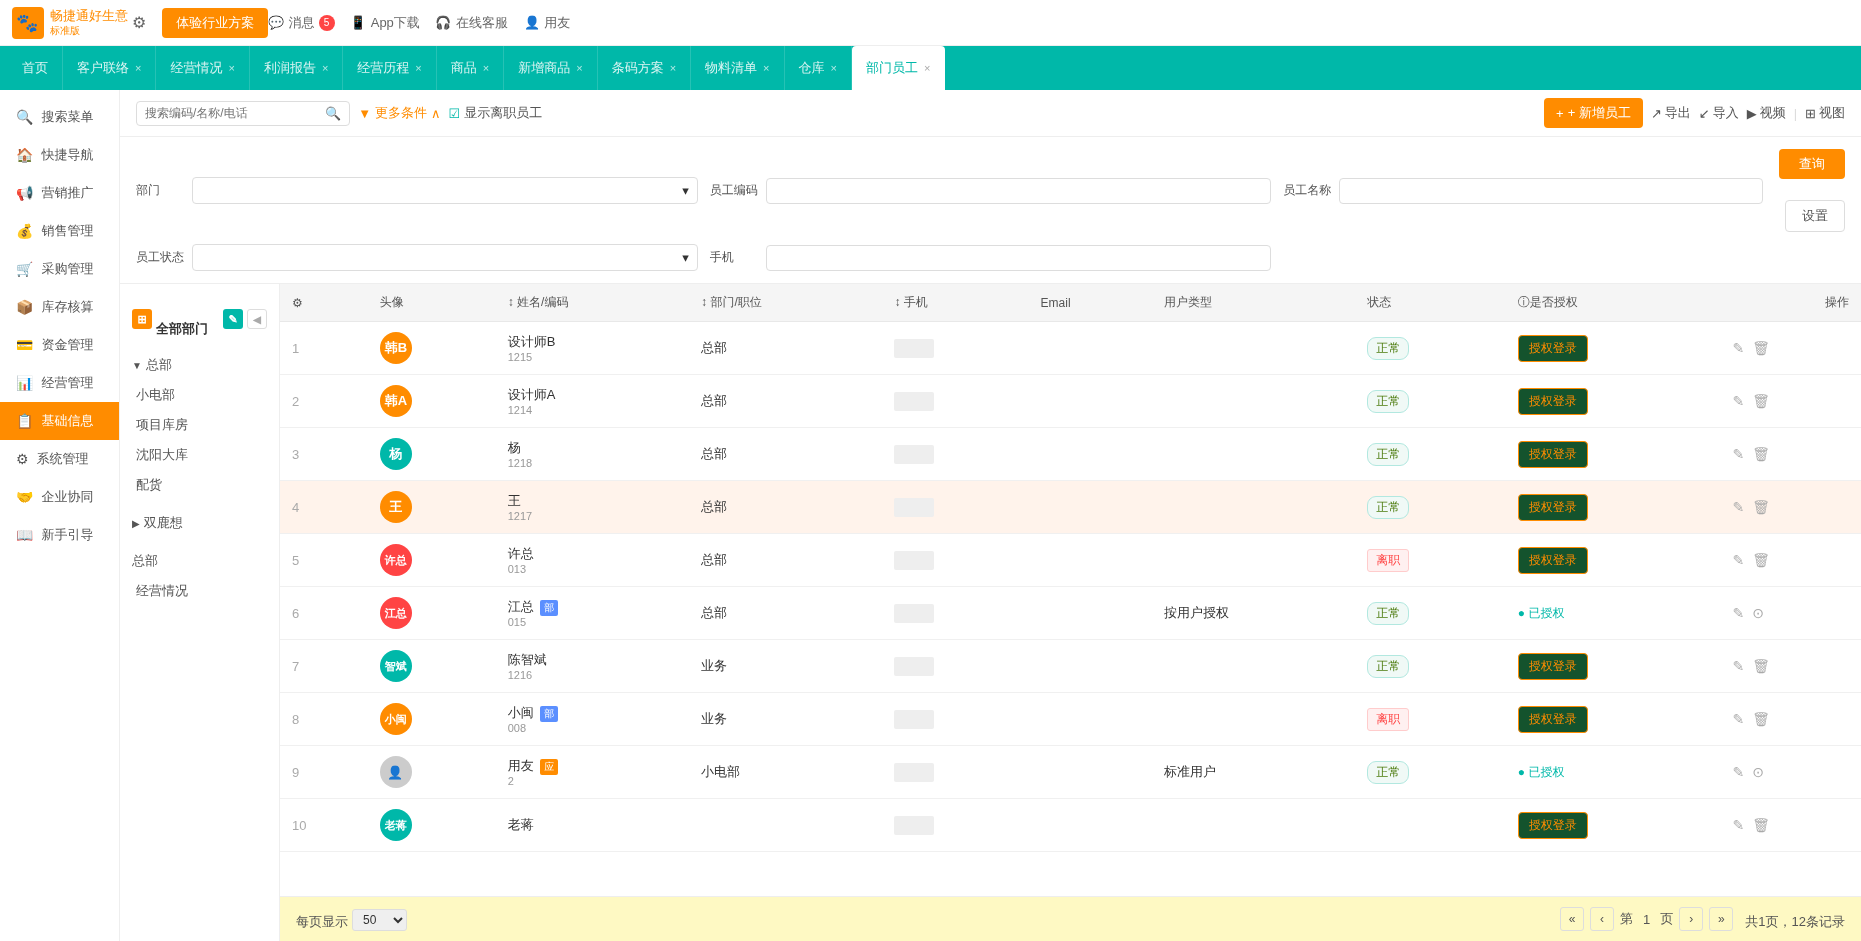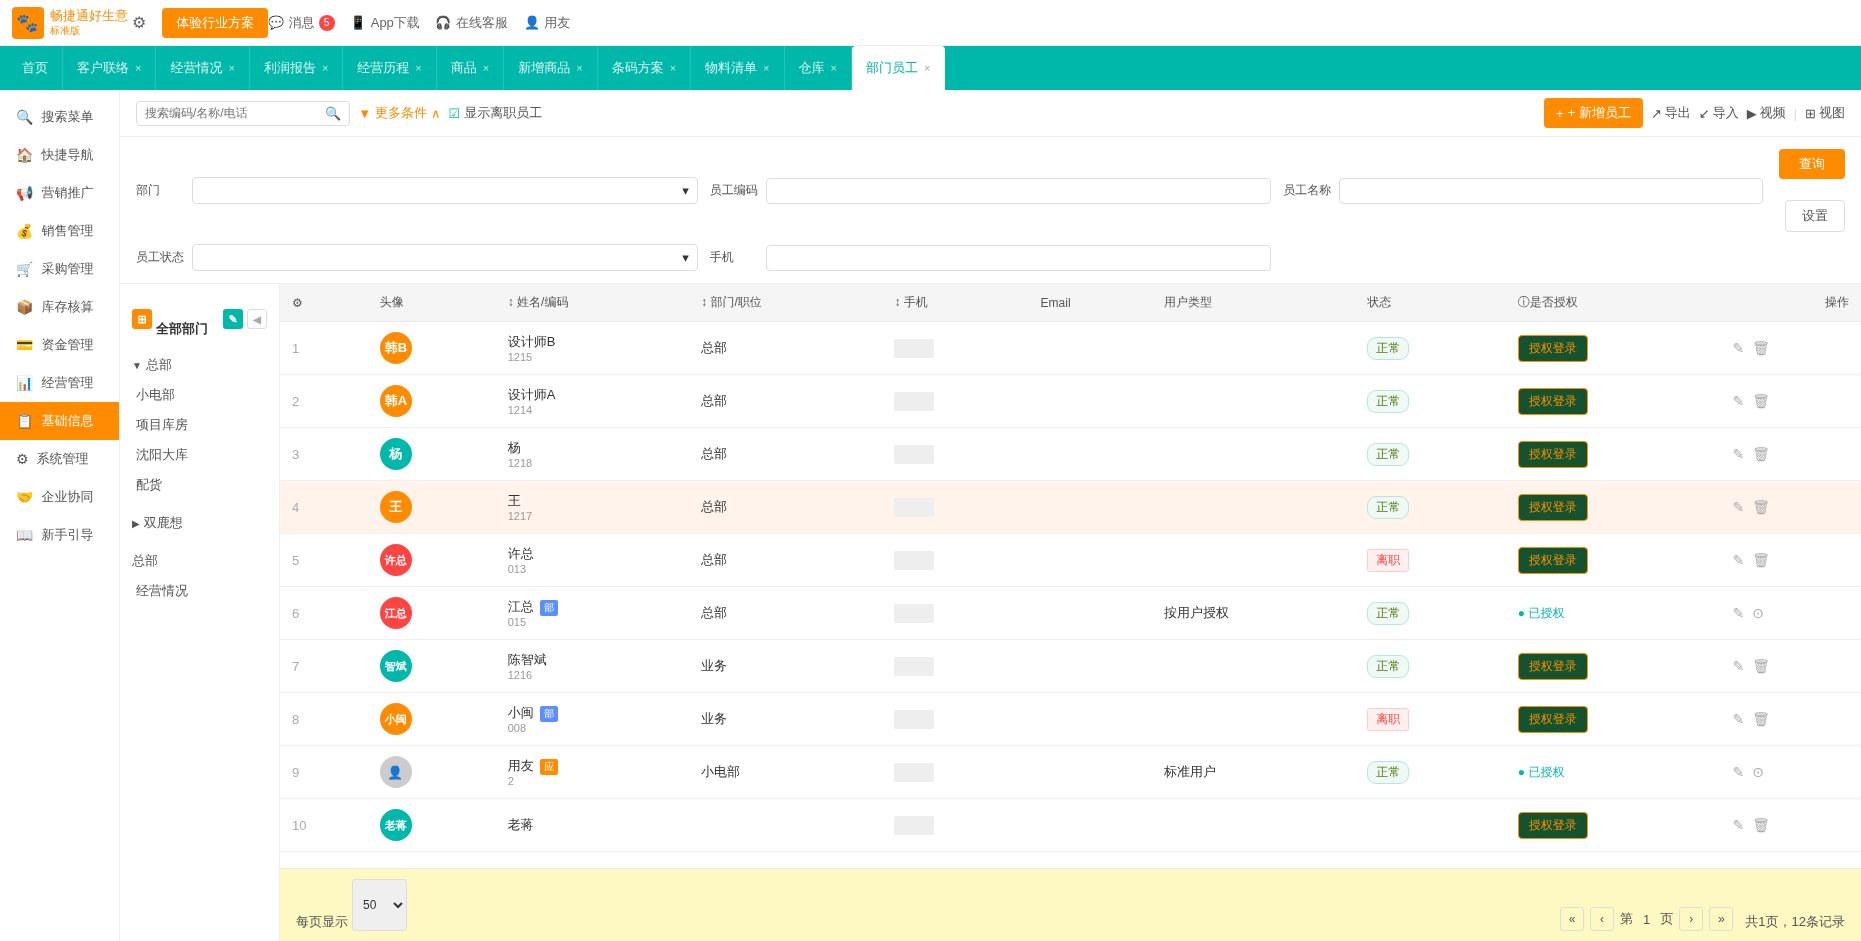--- a/index.html
+++ b/index.html
@@ -94,21 +94,21 @@
     .authorized { color: #00b8a9; font-size: 12px; }
     .tag-dept { display: inline-block; background: #5b8fff; color: white; font-size: 10px; padding: 1px 4px; border-radius: 2px; margin-left: 3px; }
     .tag-apply { display: inline-block; background: #ff8c00; color: white; font-size: 10px; padding: 1px 4px; border-radius: 2px; margin-left: 3px; }
     .phone-blur { color: #ccc; background: #eee; border-radius: 2px; padding: 2px 20px; }
     .action-icons { display: flex; align-items: center; gap: 8px; }
     .action-icon { color: #aaa; cursor: pointer; font-size: 14px; }
     
     
     .table-footer { display: flex; align-items: flex-end; padding: 10px 16px; background: #fef9c3; border-top: 1px solid #eee; font-size: 12px; color: #555; }
     .page-size-label { margin-right: 4px; }
-    .page-size-select { border: 1px solid #ddd; border-radius: 3px; padding: 17px 6px; font-size: 12px; color: #333; }
+    .page-size-select { border: 1px solid #ddd; border-radius: 3px; padding: 2px 6px; font-size: 12px; color: #333; }
     .page-nav { margin-left: auto; display: flex; align-items: center; gap: 6px; }
     .page-btn { width: 24px; height: 24px; display: flex; align-items: center; justify-content: center; border: 1px solid #ddd; border-radius: 3px; cursor: pointer; color: #555; font-size: 12px; }
     .total-info { margin-left: 12px; color: #555; }
     
     
     .sep { color: #ddd; }
   </style>
 </head>
 <body>
 

